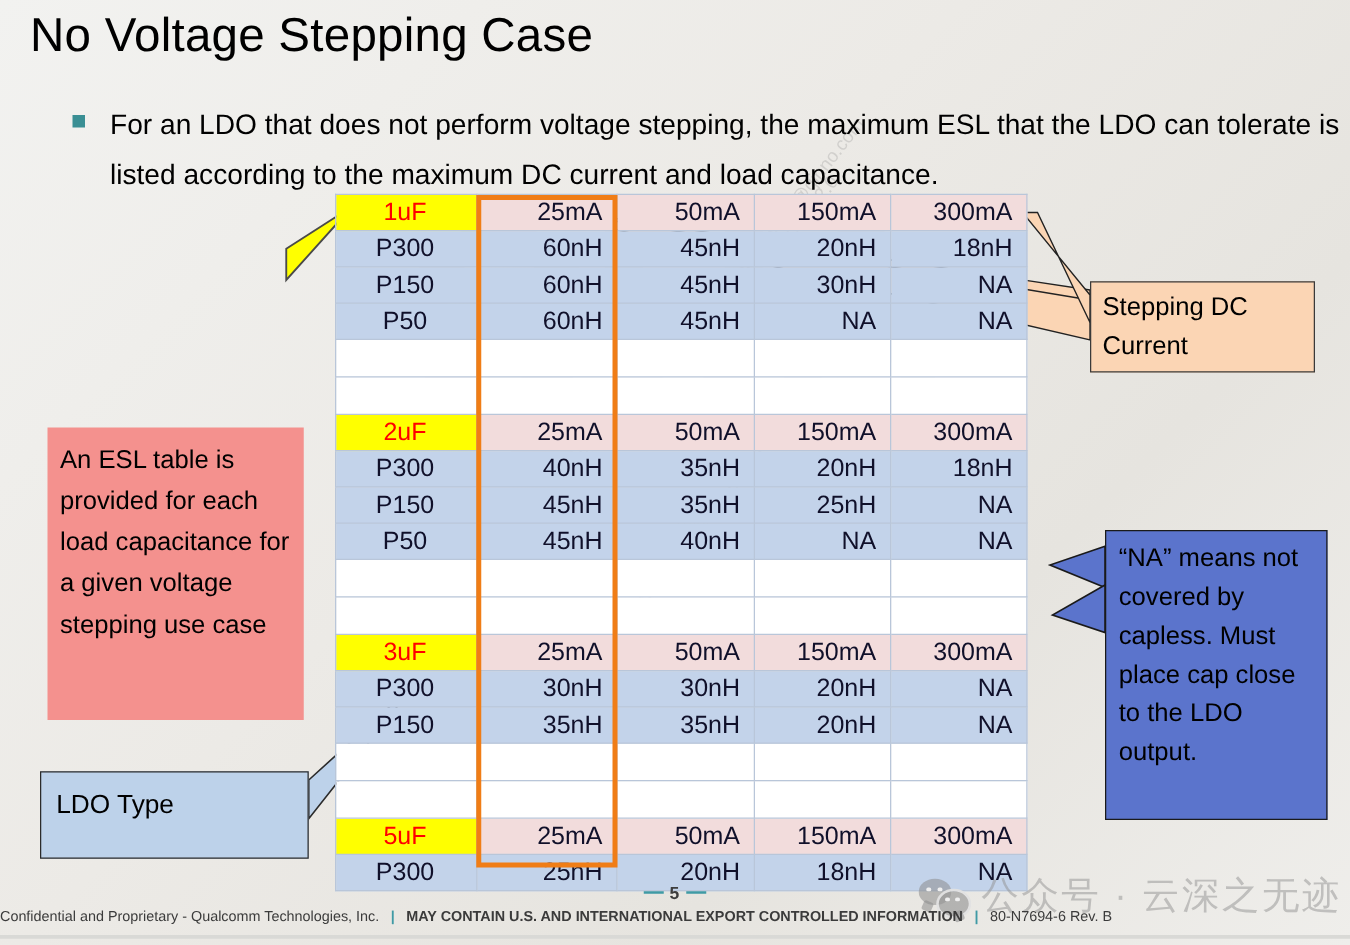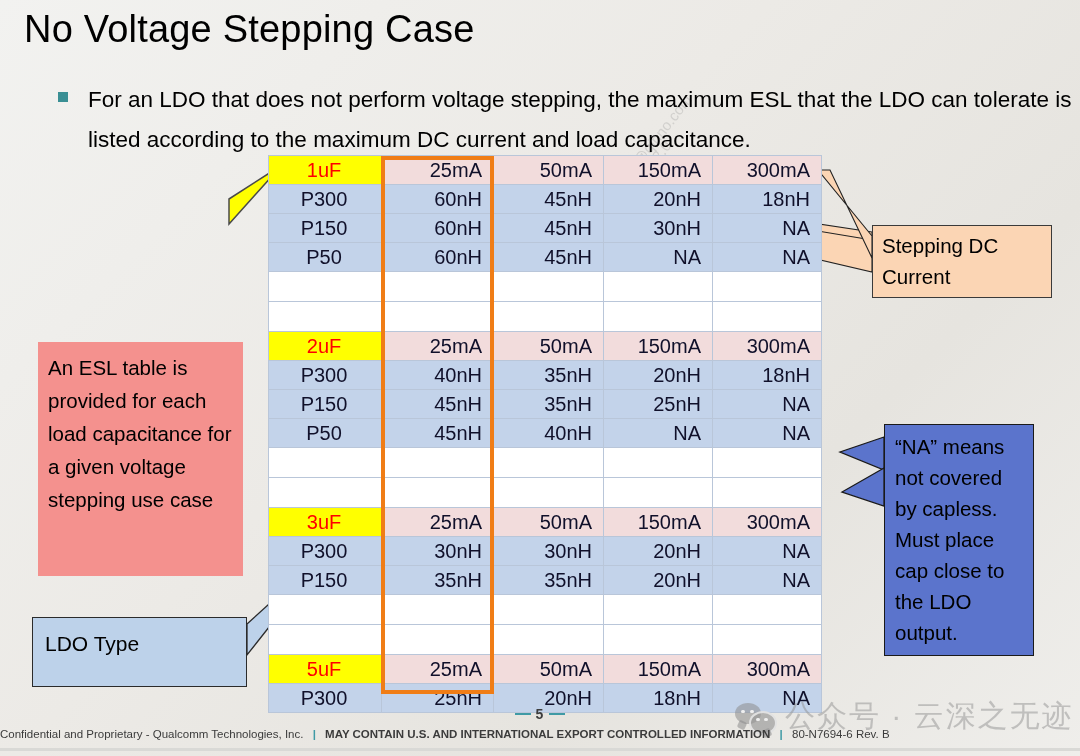--- a/index.html
+++ b/index.html
@@ -85,21 +85,21 @@
   }
   .box-ldo{
     left:32px;top:617px;width:215px;height:70px;background:#bdd2ea;border:1.5px solid #2b2b2b;
     padding:11px 12px;font-size:21px;
   }
   .box-dc{
     left:872px;top:225px;width:180px;height:73px;background:#fbd5b4;border:1.5px solid #3a3a3a;
     padding:4px 9px;line-height:31px;
   }
   .box-na{
-    left:884px;top:424px;width:150px;height:232px;background:#5b74cc;border:1.5px solid #1a1a1a;
+    left:884px;top:424px;width:178px;height:232px;background:#5b74cc;border:1.5px solid #1a1a1a;
     padding:6px 10px;font-size:20.5px;line-height:31px;color:#000;
   }
 
   
   svg.leaders{position:absolute;left:0;top:0;width:1080px;height:756px;pointer-events:none;}
 
   
   .pagenum{
     position:absolute;left:0;top:706px;width:1080px;text-align:center;
     font-size:14px;font-weight:bold;color:#3d3d3d;letter-spacing:1px;

